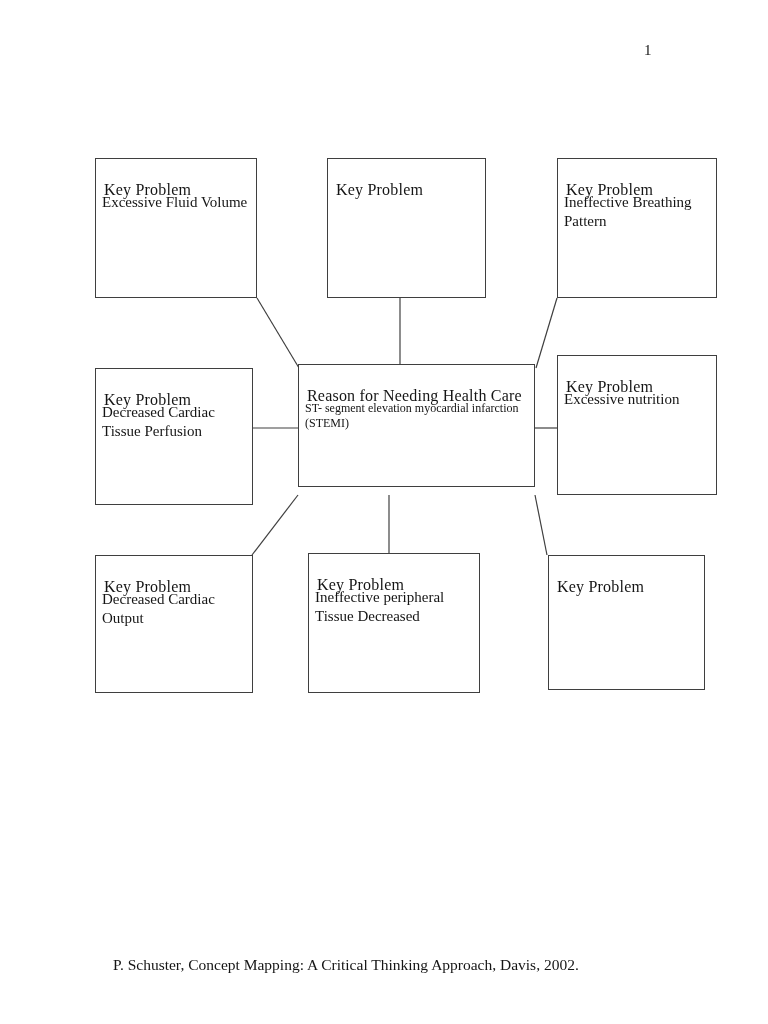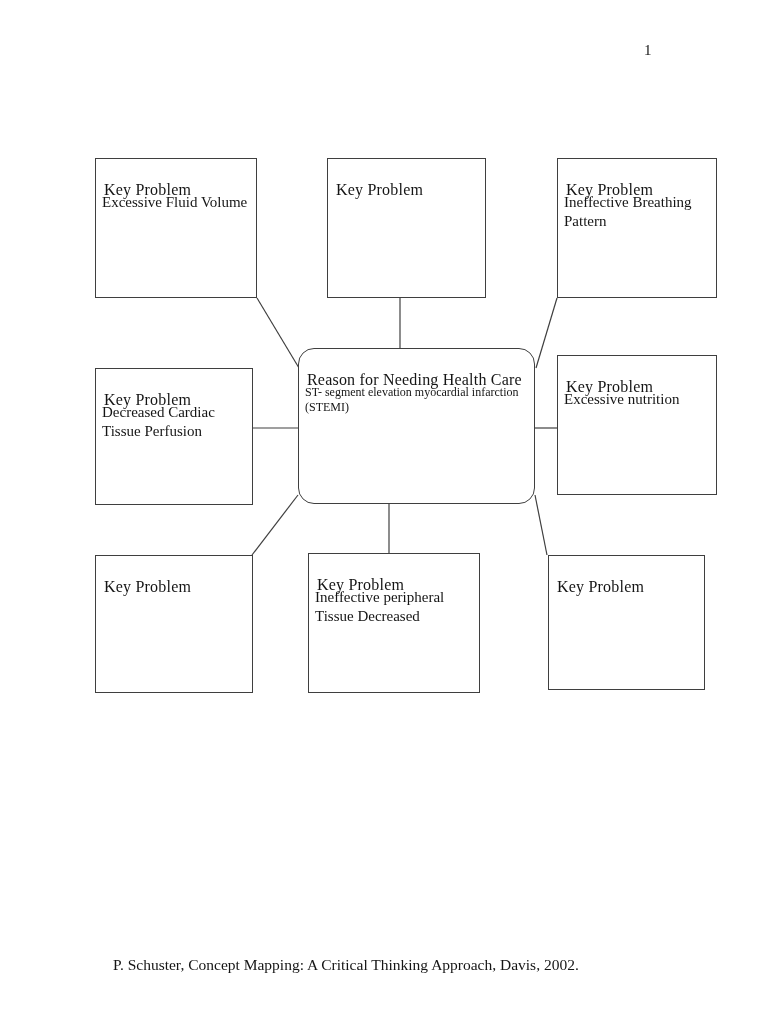--- a/index.html
+++ b/index.html
@@ -52,21 +52,21 @@
     text-align: left;
     font-weight: normal;
     font-size: 15px;
     line-height: 1.25;
   }
   
   .box-top-left      { left: 95px;  top: 158px; width: 162px; height: 140px; }
   .box-top-center    { left: 327px; top: 158px; width: 159px; height: 140px; }
   .box-top-right     { left: 557px; top: 158px; width: 160px; height: 140px; }
   .box-middle-left   { left: 95px;  top: 368px; width: 158px; height: 137px; }
-  .box-center        { left: 298px; top: 348px; width: 237px; height: 156px; border-radius: 16px; }
+  .box-center        { left: 298px; top: 364px; width: 237px; height: 123px; }
   .box-middle-right  { left: 557px; top: 355px; width: 160px; height: 140px; }
   .box-bottom-left   { left: 95px;  top: 555px; width: 158px; height: 138px; }
   .box-bottom-center { left: 308px; top: 553px; width: 172px; height: 140px; }
   .box-bottom-right  { left: 548px; top: 555px; width: 157px; height: 135px; }
 
   .box-center .box-title {
     top: 36px;
     font-size: 12px;
   }
   .footer-citation {
@@ -118,20 +118,21 @@
     <div class="box-title">ST- segment elevation myocardial infarction (STEMI)</div>
   </div>
 
   <div class="box box-middle-right">
     <span class="box-label">Key Problem</span>
     <div class="box-title">Excessive nutrition</div>
   </div>
 
   <div class="box box-bottom-left">
     <span class="box-label">Key Problem</span>
+    <div class="box-title">Decreased Cardiac Output</div>
   </div>
 
   <div class="box box-bottom-center">
     <span class="box-label">Key Problem</span>
     <div class="box-title">Ineffective peripheral Tissue Decreased</div>
   </div>
 
   <div class="box box-bottom-right">
     <span class="box-label">Key Problem</span>
   </div>

